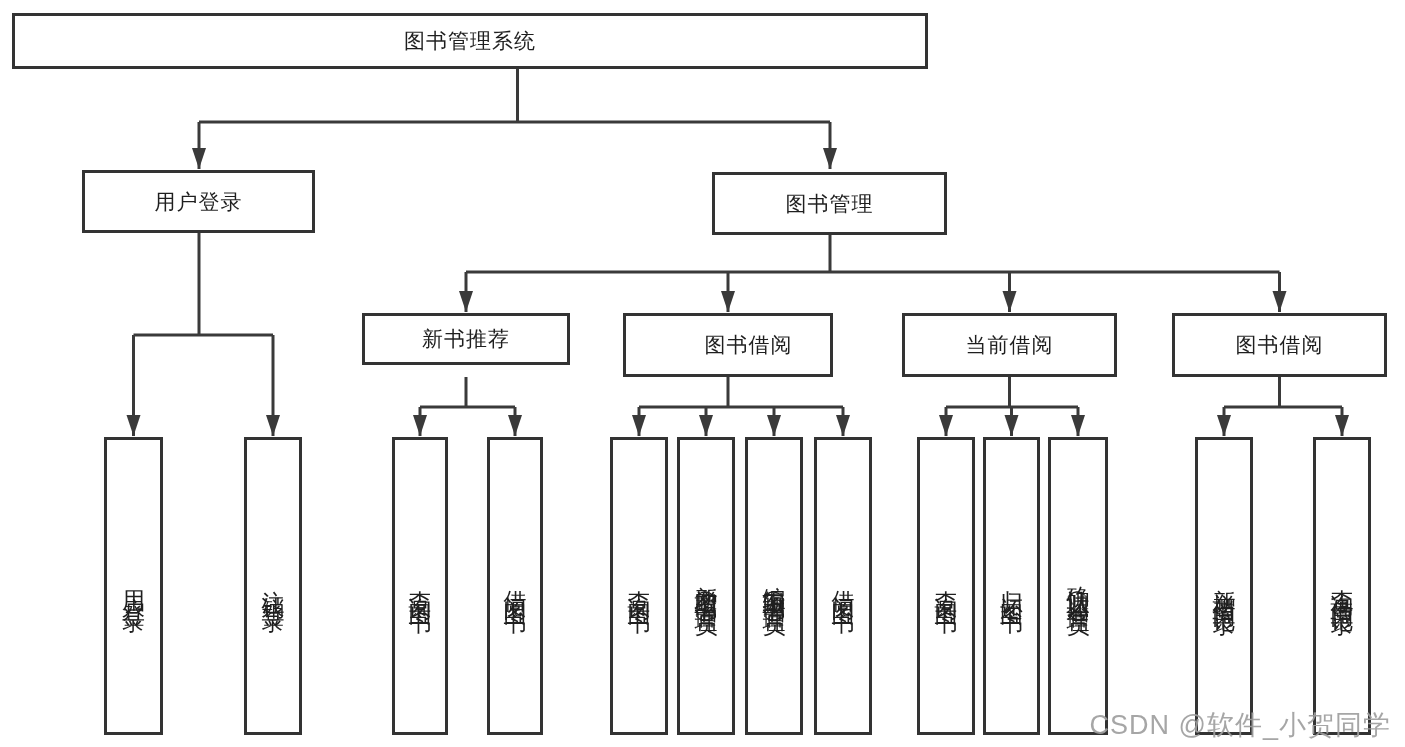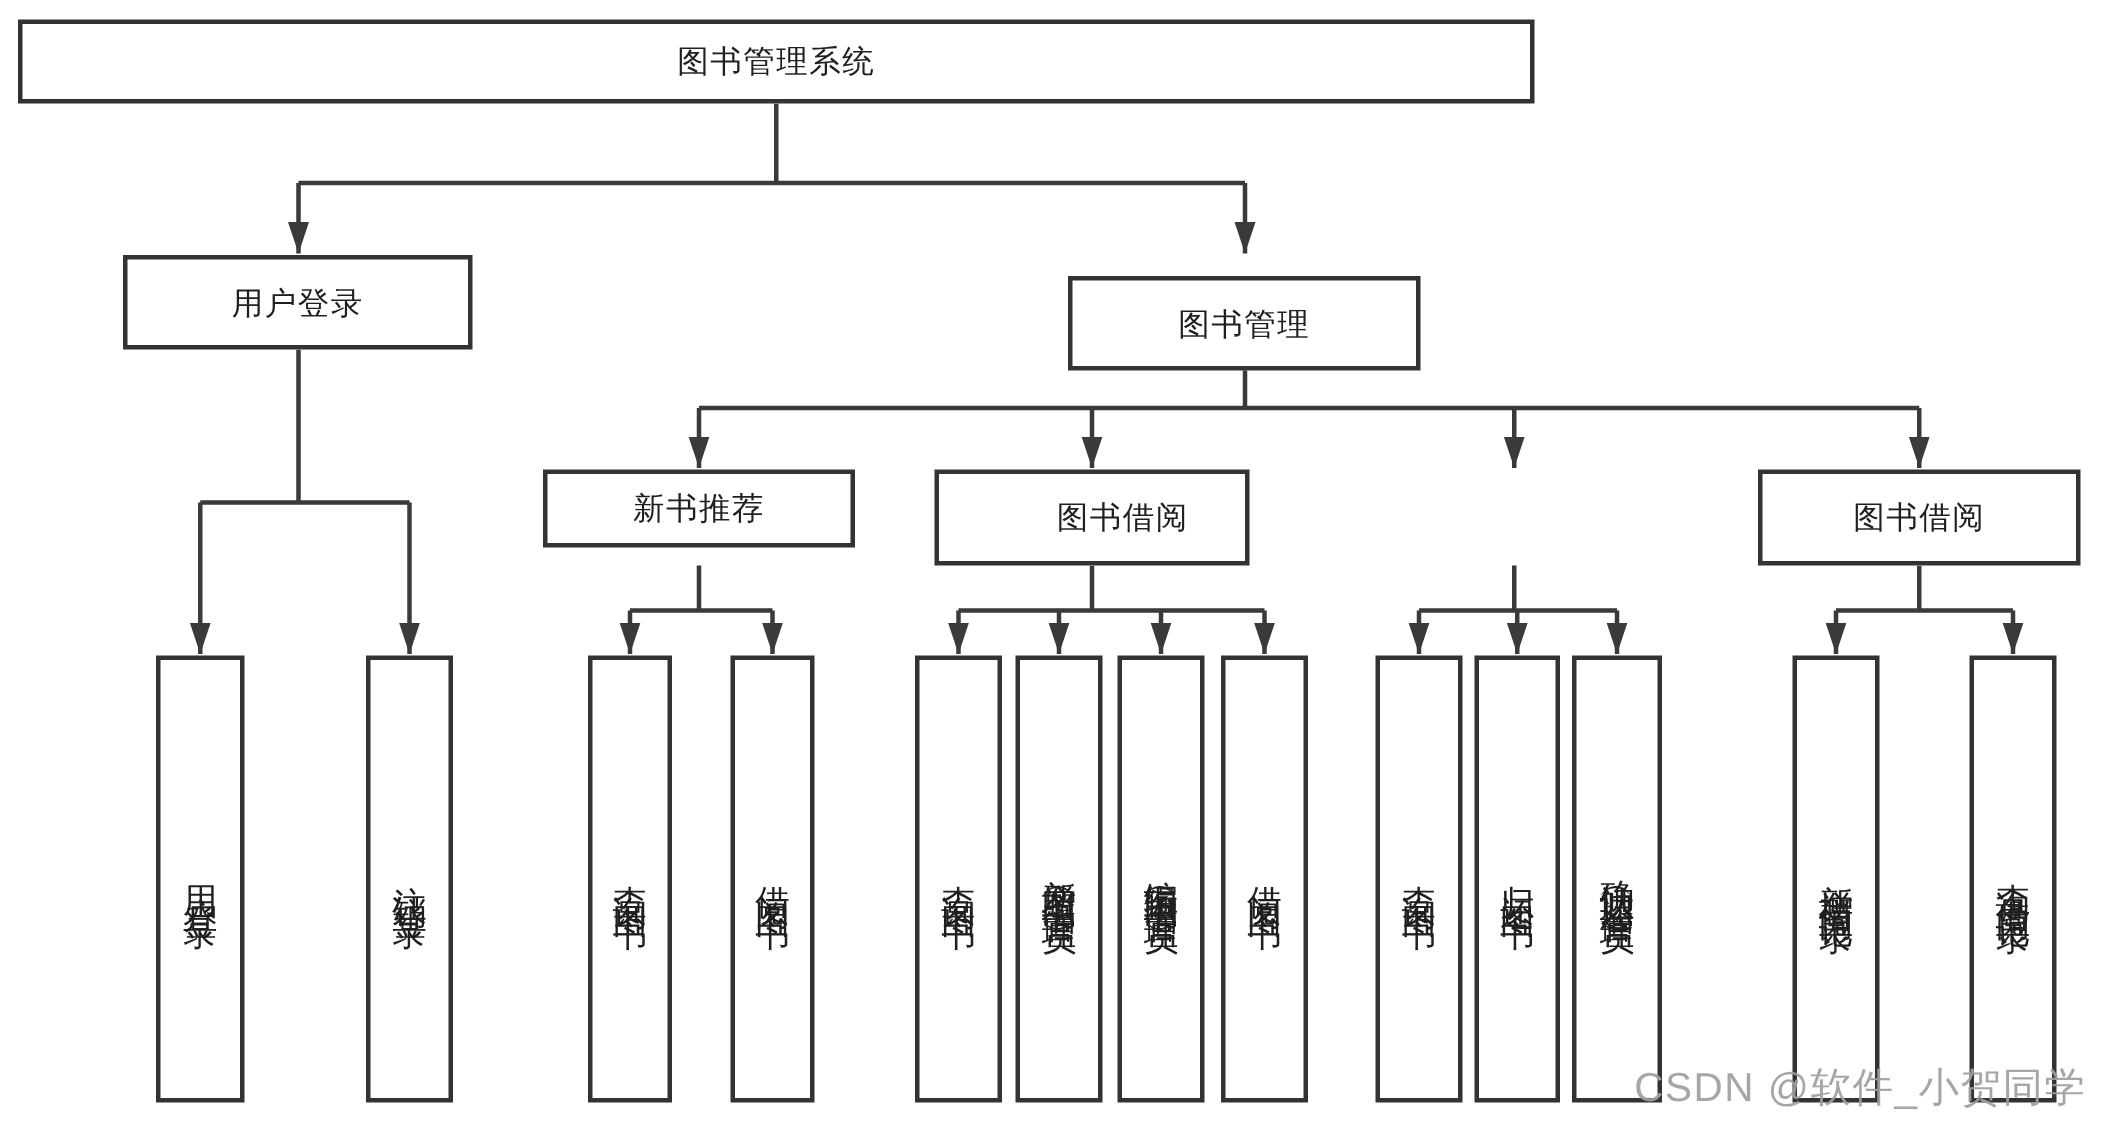--- a/index.html
+++ b/index.html
@@ -45,24 +45,24 @@
   .vbox {
     top: 437px;
     height: 298px;
     writing-mode: vertical-rl;
     text-orientation: mixed;
     font-size: 23px;
     letter-spacing: 7px;
     line-height: 1;
   }
   
-  .n-root   { left: 12px;  top: 13px;  width: 1011px; height: 56px; }
+  .n-root   { left: 12px;  top: 13px;  width: 916px; height: 56px; }
   
   .n-login  { left: 82px;  top: 170px; width: 233px; height: 63px; }
-  .n-mgmt   { left: 712px; top: 184px; width: 235px; height: 63px; }
+  .n-mgmt   { left: 712px; top: 172px; width: 235px; height: 63px; }
   
   .n-rec    { left: 362px;  top: 313px; width: 208px; height: 52px; }
   .n-borrow { left: 623px;  top: 313px; width: 210px; height: 64px; padding-left: 41px; }
   .n-cur    { left: 902px;  top: 313px; width: 215px; height: 64px; }
   .n-hist   { left: 1172px; top: 313px; width: 215px; height: 64px; }
   
   .lf-a1 { left: 104px;  width: 59px; }
   .lf-a2 { left: 244px;  width: 58px; }
   .lf-b1 { left: 392px;  width: 56px; }
   .lf-b2 { left: 487px;  width: 56px; }
@@ -132,20 +132,21 @@
     <line x1="1342" y1="407" x2="1342" y2="436" marker-end="url(#ah)"></line>
   </svg>
 
   <div class="box n-root">图书管理系统</div>
 
   <div class="box n-login">用户登录</div>
   <div class="box n-mgmt">图书管理</div>
 
   <div class="box n-rec">新书推荐</div>
   <div class="box n-borrow">图书借阅</div>
+  <div class="box n-cur">当前借阅</div>
   <div class="box n-hist">图书借阅</div>
 
   <div class="vbox lf-a1">用户登录</div>
   <div class="vbox lf-a2">注销登录</div>
 
   <div class="vbox lf-b1">查询图书</div>
   <div class="vbox lf-b2">借阅图书</div>
 
   <div class="vbox lf-c1">查询图书</div>
   <div class="vbox lf-c2">新增图书（管理员）</div>

